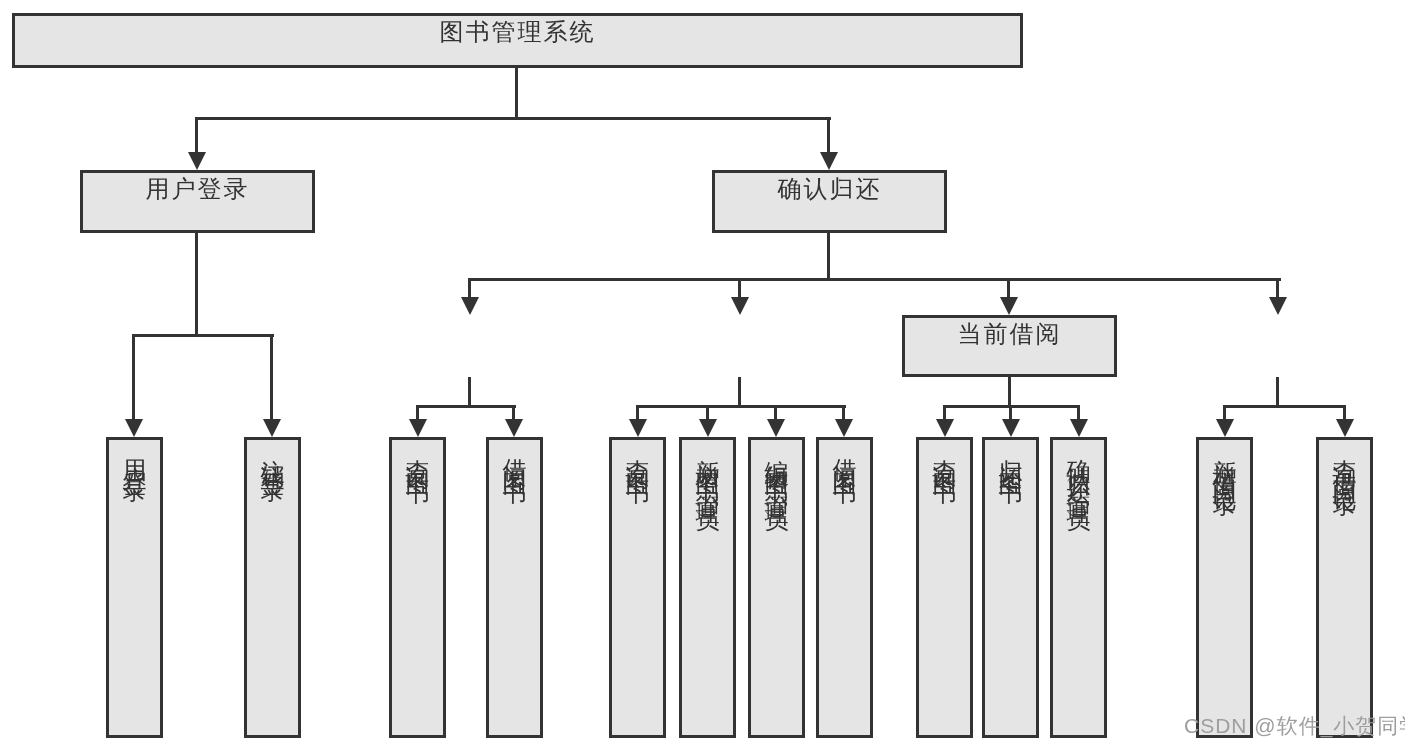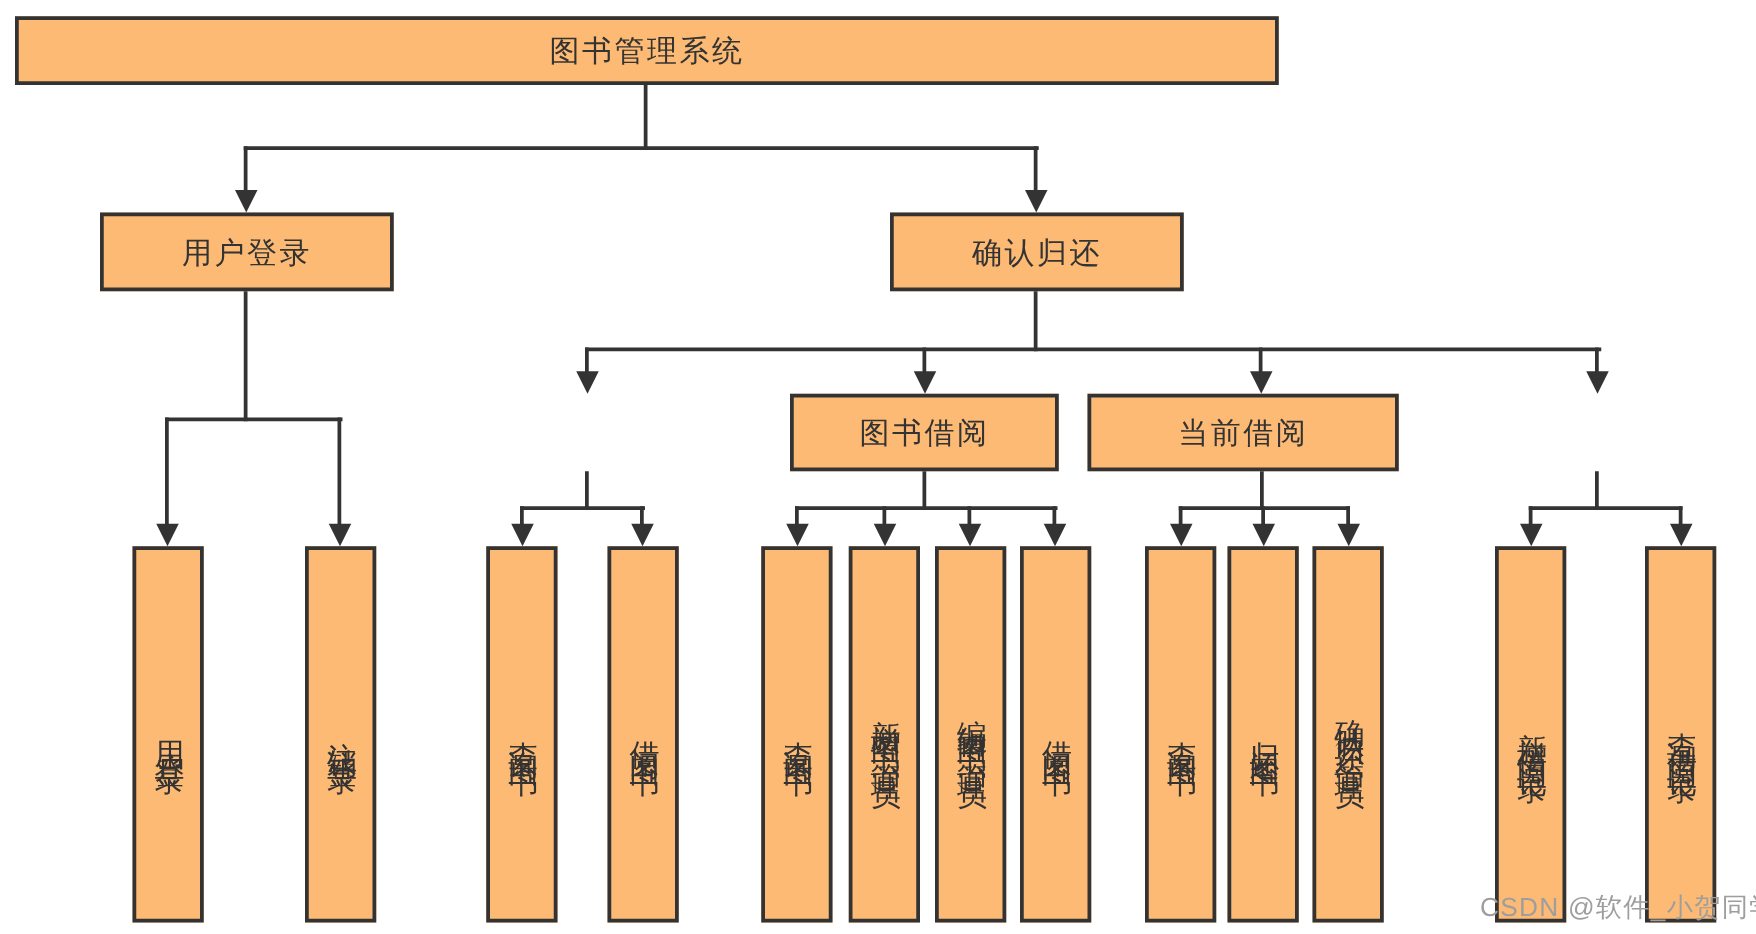--- a/index.html
+++ b/index.html
@@ -11,23 +11,23 @@
     position: relative;
     width: 1405px;
     height: 747px;
     background: #ffffff;
     overflow: hidden;
   }
   .box {
     position: absolute;
     box-sizing: border-box;
     border: 3px solid #333333;
-    background: #fdba74;
+    background: #e5e5e5;
     display: flex;
-    align-items: center;
+    align-items: flex-start;
     justify-content: center;
     color: #333333;
   }
   .hlabel {
     font-size: 24px;
     letter-spacing: 2px;
     white-space: nowrap;
   }
   .leaf {
     top: 437px;
@@ -74,24 +74,21 @@
     <span class="hlabel">图书管理系统</span>
   </div>
 
   <div class="box" style="left:80px; top:170px; width:235px; height:63px;">
     <span class="hlabel">用户登录</span>
   </div>
   <div class="box" style="left:712px; top:170px; width:235px; height:63px;">
     <span class="hlabel">确认归还</span>
   </div>
 
-  <div class="box" style="left:632px; top:315px; width:215px; height:62px;">
-    <span class="hlabel">图书借阅</span>
-  </div>
-  <div class="box" style="left:870px; top:315px; width:249px; height:62px;font-family:Liberation Serif, serif;">
+  <div class="box" style="left:902px; top:315px; width:215px; height:62px;font-family:Liberation Serif, serif;">
     <span class="hlabel">当前借阅</span>
   </div>
 
   <div class="box leaf" style="left:106px;">
     <span class="vtext">用户登录</span>
   </div>
   <div class="box leaf" style="left:244px;">
     <span class="vtext">注销登录</span>
   </div>
 

